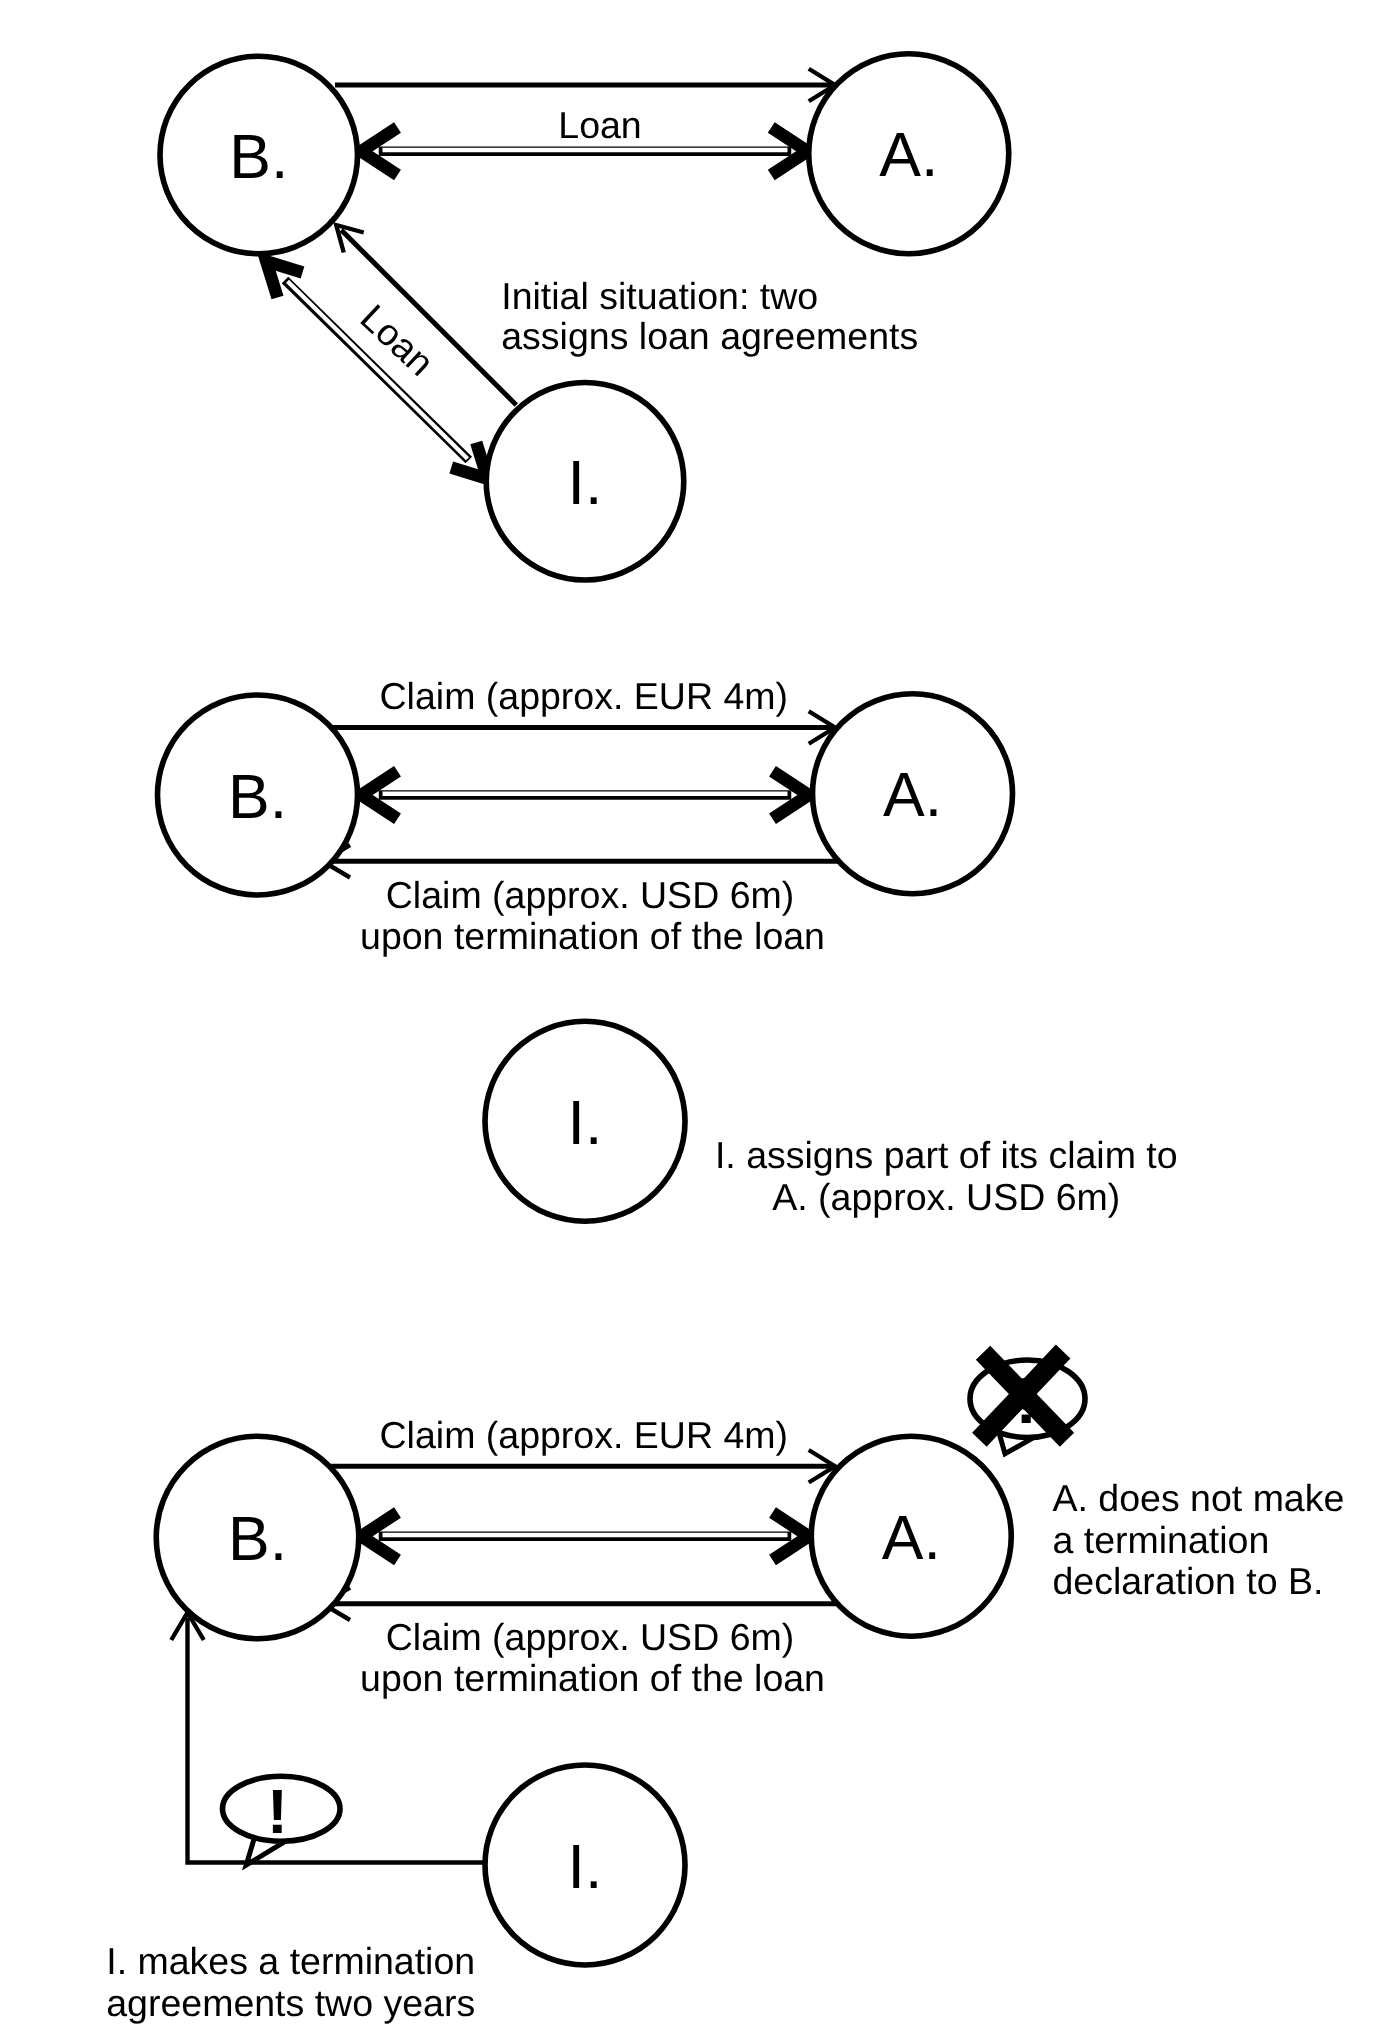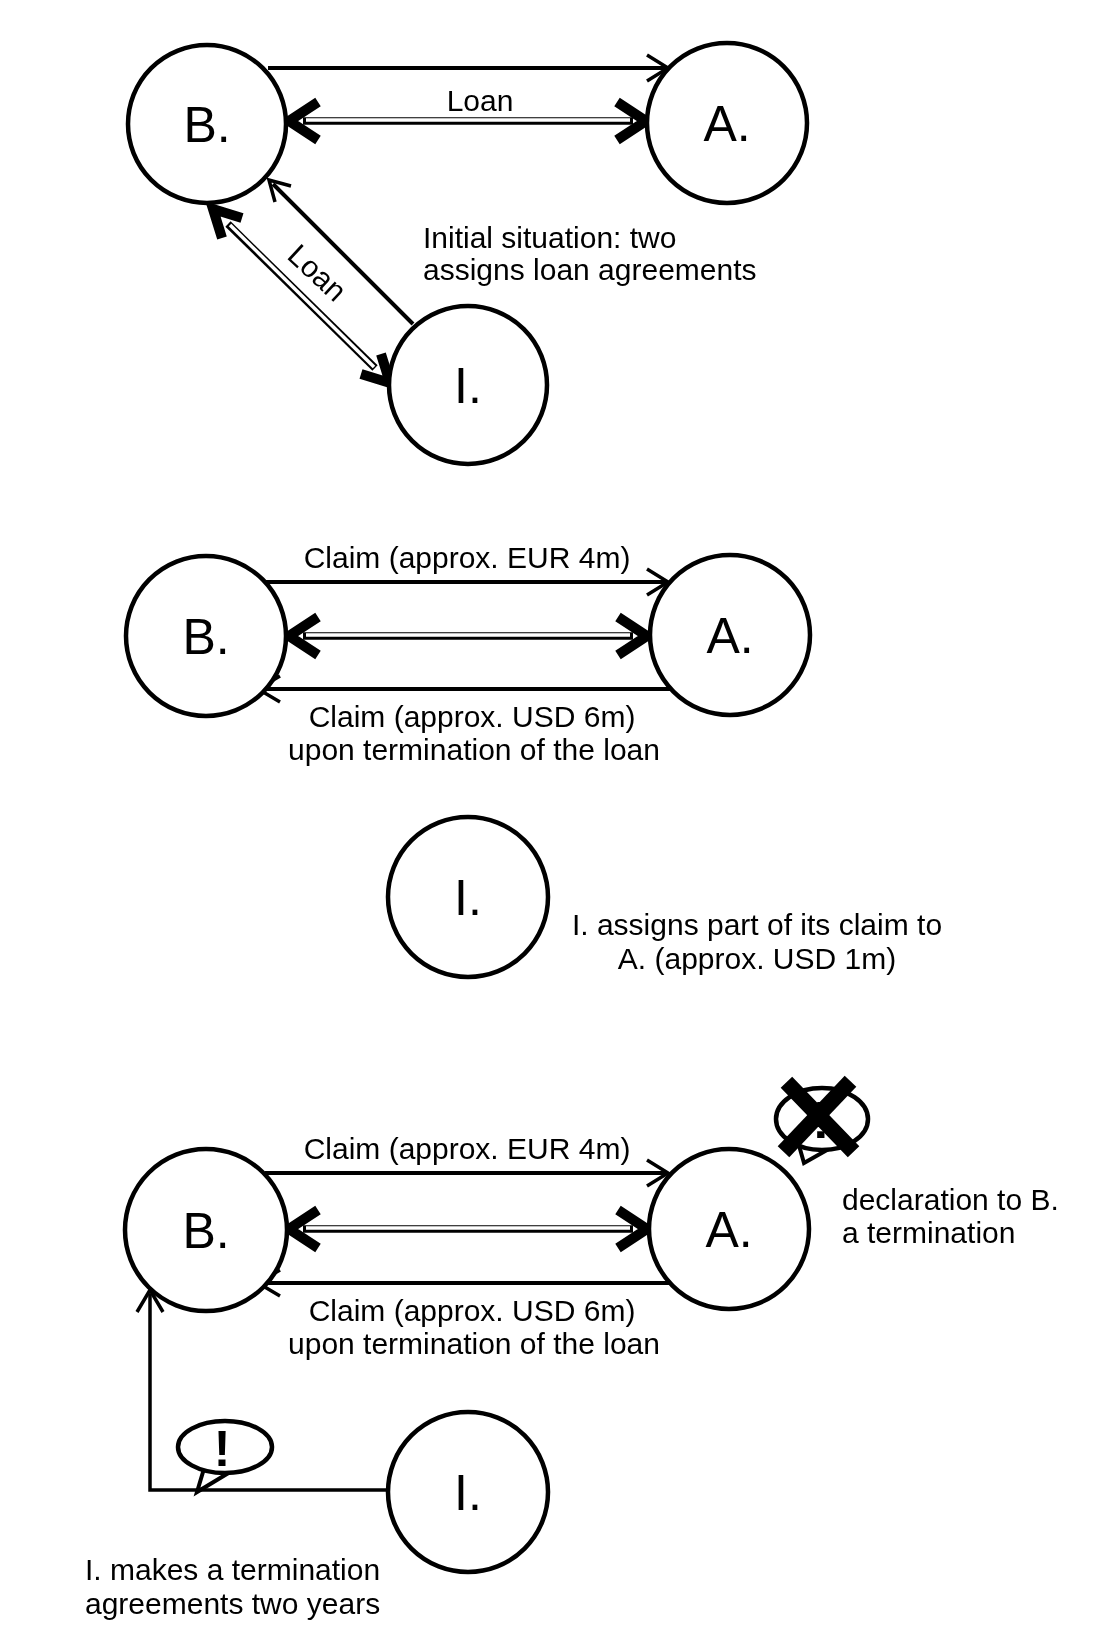--- a/index.html
+++ b/index.html
@@ -116,39 +116,40 @@
     <ellipse class="bubble" cx="822" cy="1119" rx="46" ry="31"></ellipse>
     <text class="bang bang-big" x="821" y="1138">!</text>
     <path class="xbar" d="M792 1088 L848 1146"></path>
     <path class="xbar" d="M845 1087 L789 1146"></path>
   </g>
 </svg>
 
 <div class="label centered" style="left:480px;top:84px;">Loan</div>
 <div class="label rotated-loan" style="left:317px;top:256px;">Loan</div>
 
-<div class="label" style="left:423px;top:222px;line-height:32px;">
+<div class="label" style="left:401px;top:222px;line-height:32px;">
   <div>Initial situation: two</div>
   <div>assigns loan agreements</div>
 </div>
 
 <div class="label centered" style="left:467px;top:541px;">Claim (approx. EUR 4m)</div>
 <div class="label centered" style="left:472px;top:700px;">Claim (approx. USD 6m)</div>
 <div class="label centered" style="left:474px;top:733px;">upon termination of the loan</div>
 
 <div class="label centered" style="left:757px;top:866px;margin-top:42px;">
   <div>I. assigns part of its claim to</div>
-  <div>A. (approx. USD 1m)</div>
+  <div>A. (approx. USD 6m)</div>
 </div>
 
 <div class="label centered" style="left:467px;top:1132px;">Claim (approx. EUR 4m)</div>
 <div class="label centered" style="left:472px;top:1294px;">Claim (approx. USD 6m)</div>
 <div class="label centered" style="left:474px;top:1327px;">upon termination of the loan</div>
 
 <div class="label" style="left:842px;top:1183px;line-height:33px;">
+  <div>A. does not make</div>
+  <div>a termination</div>
   <div>declaration to B.</div>
-  <div>a termination</div>
 </div>
 
 <div class="label" style="left:85px;top:1516px;line-height:34px;margin-top:37px;">
   <div>I. makes a termination</div>
   <div>agreements two years</div>
 </div>
 
 </body></html>

